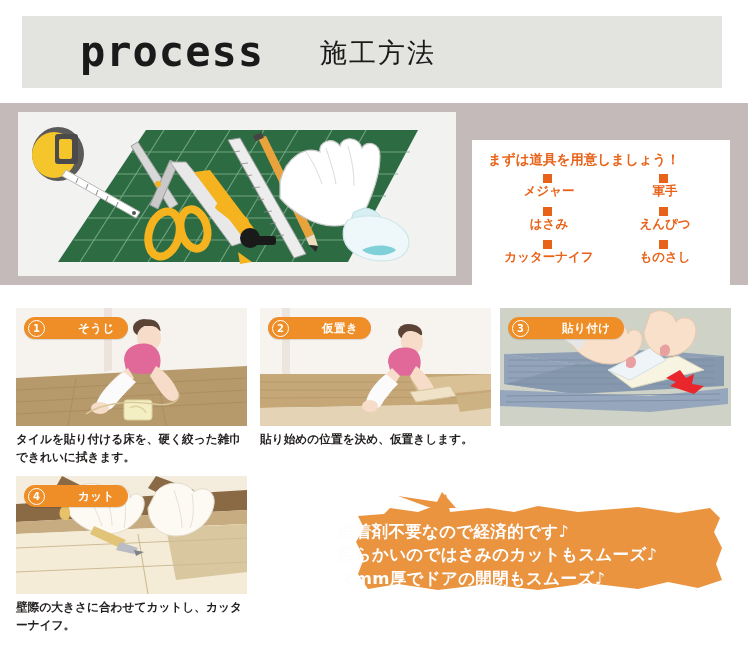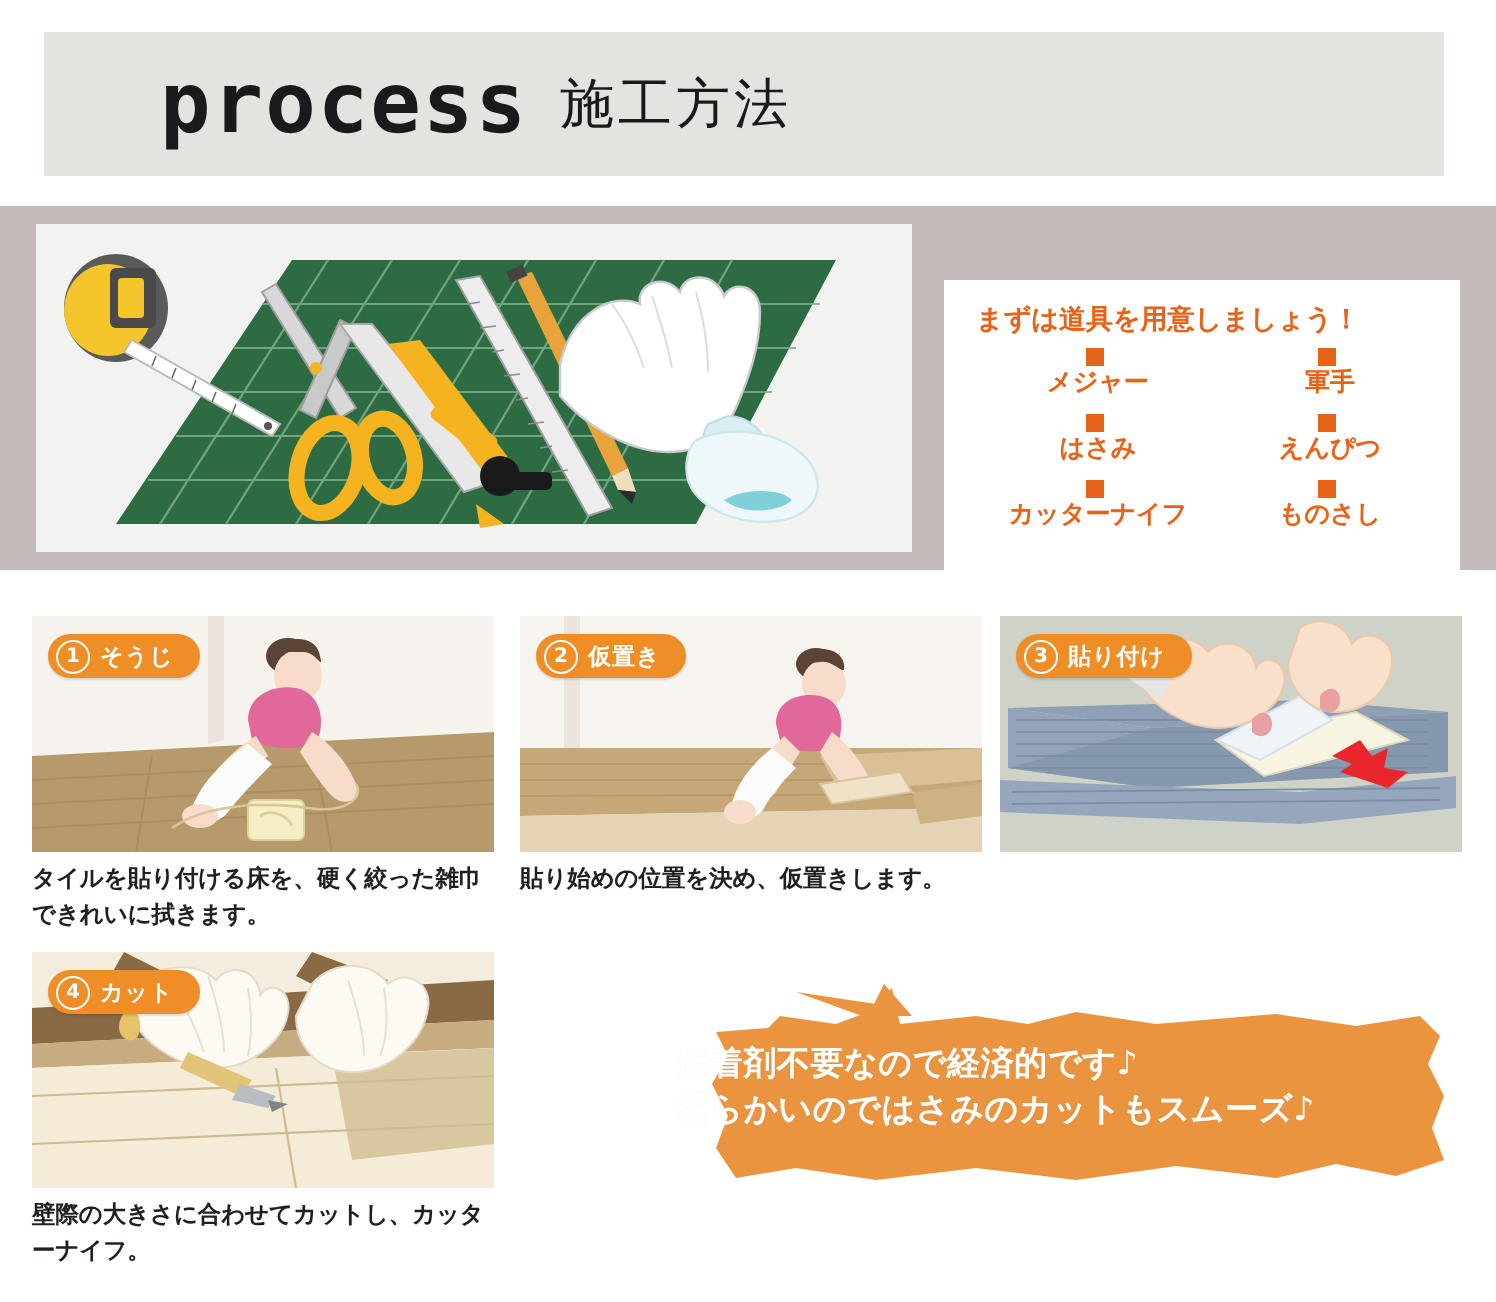--- a/index.html
+++ b/index.html
@@ -20,21 +20,21 @@
     position:absolute;left:0;top:0;right:0;bottom:0;
     display:flex;align-items:center;padding-left:24px;
   }
   .title-en{
     margin-left:34px;
     font-size:42px;letter-spacing:1px;font-weight:700;color:#1a1a1a;
     font-family:"DejaVu Sans Mono","Liberation Mono",monospace;
     line-height:1;
   }
   .title-jp{
-    margin-left:16px;
+    margin-left:56px;
     font-size:27px;color:#1a1a1a;font-weight:500;
     font-family:"DejaVu Sans","Liberation Sans",sans-serif;
     letter-spacing:2px;line-height:1;
   }
 
   
   .hero-band{
     position:absolute;left:0;top:103px;width:748px;height:182px;
     background:#c4baba;
   }
@@ -80,20 +80,21 @@
   .badge-num{
     width:15px;height:15px;border-radius:50%;
     border:1.4px solid #ffffff;color:#ffffff;
     font-size:10px;font-weight:700;display:flex;
     align-items:center;justify-content:center;margin-right:5px;
     font-family:"DejaVu Sans","Liberation Sans",sans-serif;
   }
   .badge-label{
     color:#ffffff;font-size:11.5px;font-weight:700;letter-spacing:.5px;
     font-family:Liberation Mono, monospace;
+    margin-left:28px;
   }
   .step-cap{
     margin-top:4px;width:231px;
     font-size:11.7px;line-height:1.55;color:#231f1e;font-weight:700;
     font-family:"DejaVu Sans","Liberation Sans",sans-serif;
   }
 
   
   .bubble-wrap{position:absolute;left:338px;top:492px;width:400px;height:104px;}
   .bubble-text{
@@ -414,16 +415,17 @@
       <path d="M46,22 L52,16 L80,20 L96,14 L104,20 L60,4 L100,10 L108,2
                L112,20 L150,16 L176,20 L200,14 L240,20 L300,15 L340,21
                L372,16 L382,26 L376,40 L384,56 L378,72 L384,88
                L360,96 L330,90 L300,97 L250,91 L200,98 L150,92
                L100,98 L60,92 L30,97 L20,82 L26,66 L18,50 L26,36 L20,24 Z" fill="#eb9440"></path>
       <path d="M96,16 L104,0 L118,16 Z" fill="#eb9440"></path>
     </svg>
     <div class="bubble-text">
       <div>接着剤不要なので経済的です♪</div>
       <div>柔らかいのではさみのカットもスムーズ♪</div>
+      <div>２mm厚でドアの開閉もスムーズ♪</div>
     </div>
   </div>
 
 </div>
 
 </body></html>

